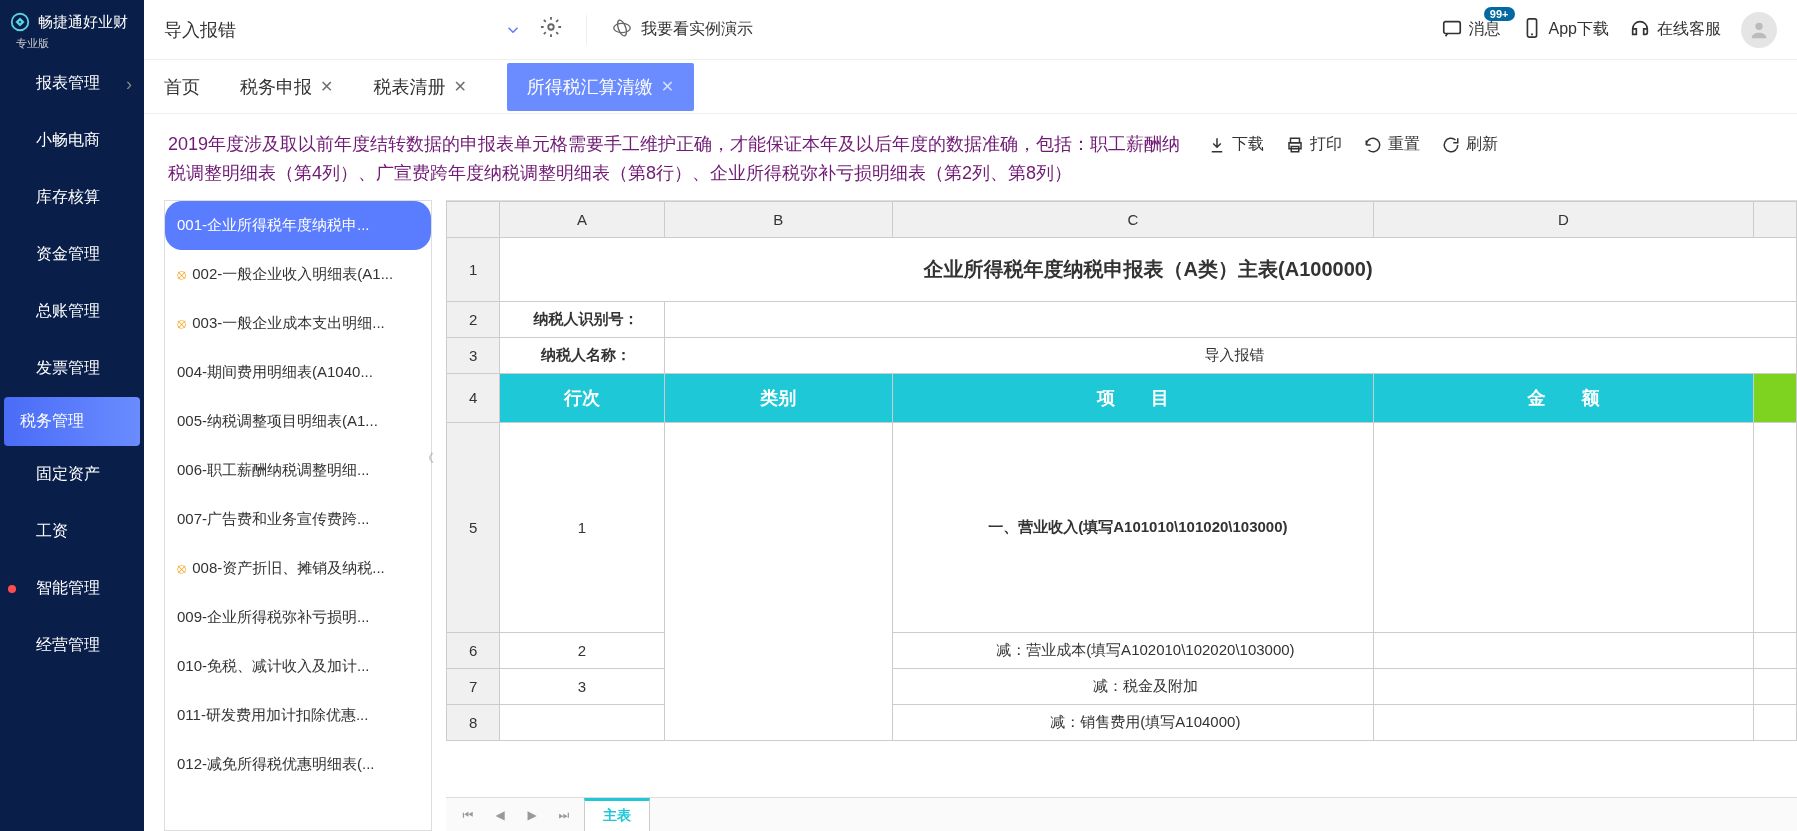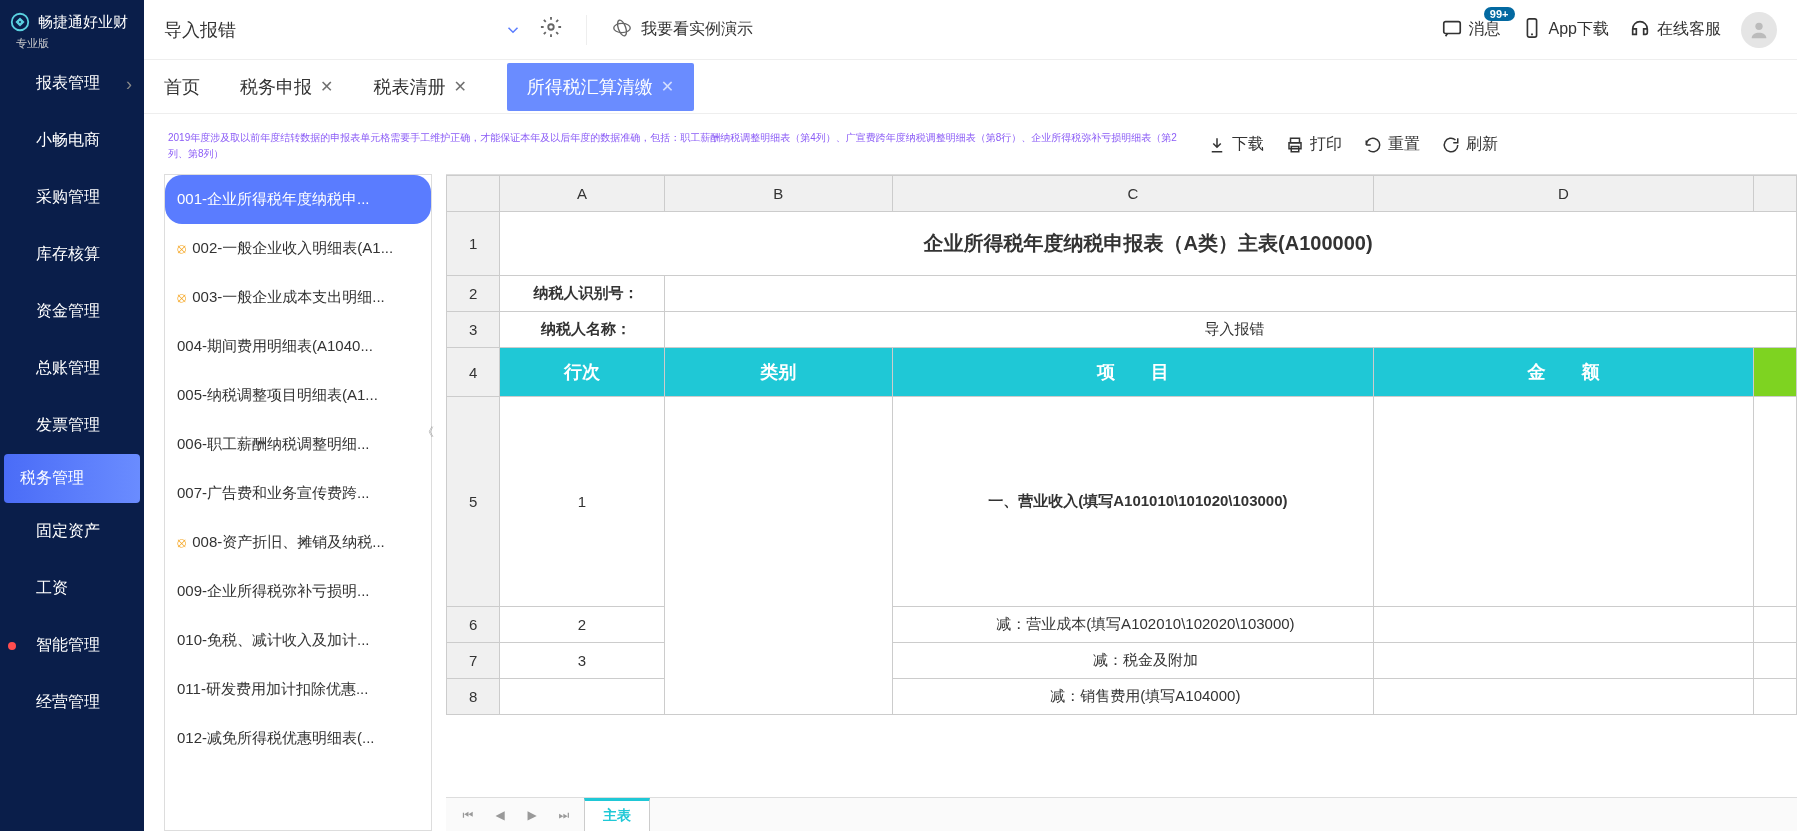--- a/index.html
+++ b/index.html
@@ -38,21 +38,21 @@
 .avatar { width: 36px; height: 36px; background: #e5e5e5; border-radius: 50%; display: flex; align-items: center; justify-content: center; }
 
 
 .tabs { height: 54px; display: flex; align-items: center; padding: 0 20px; gap: 40px; border-bottom: 1px solid #eee; }
 .tab { font-size: 18px; color: #333; cursor: pointer; display: flex; align-items: center; gap: 8px; padding: 12px 0; }
 .tab.active { background: #6a8cff; color: #fff; padding: 12px 20px; border-radius: 2px; }
 .tab-close { font-size: 16px; opacity: 0.7; }
 
 
 .toolbar { display: flex; align-items: flex-start; padding: 16px 24px 12px; gap: 20px; }
-.notice { color: #8b5cf6; font-size: 10px; line-height: 1.6; flex: 1; max-width: 1020px; }
+.notice { color: #701a75; font-size: 18px; line-height: 1.6; flex: 1; max-width: 1020px; }
 .toolbar-actions { display: flex; gap: 22px; align-items: center; margin-top: 4px; }
 .tool-btn { display: flex; align-items: center; gap: 6px; cursor: pointer; font-size: 16px; color: #333; }
 
 
 .content { flex: 1; display: flex; min-height: 0; padding: 0 0 0 20px; position: relative; }
 
 
 .form-list { width: 268px; flex-shrink: 0; border: 1px solid #ddd; overflow-y: auto; background: #fff; }
 .form-item { padding: 15px 12px; font-size: 15px; cursor: pointer; display: flex; align-items: center; gap: 6px; white-space: nowrap; overflow: hidden; text-overflow: ellipsis; border-radius: 17px; }
 .form-item.active { background: #5a7cff; color: #fff; }
@@ -98,21 +98,20 @@
               <circle cx="12" cy="12" r="2" fill="#0a1e4a"></circle>
             </svg>
         </span>
         <span class="logo-text">畅捷通好业财</span>
       </div>
       <div class="edition">专业版</div>
     </div>
     <div class="nav" id="nav">
         <div class="nav-item with-arrow">报表管理</div>
         <div class="nav-item">小畅电商</div>
-        <div class="nav-item">采购管理</div>
         <div class="nav-item">库存核算</div>
         <div class="nav-item">资金管理</div>
         <div class="nav-item">总账管理</div>
         <div class="nav-item">发票管理</div>
         <div class="nav-item active">税务管理</div>
         <div class="nav-item">固定资产</div>
         <div class="nav-item">工资</div>
         <div class="nav-item with-dot">智能管理</div>
         <div class="nav-item">经营管理</div>
       </div>

